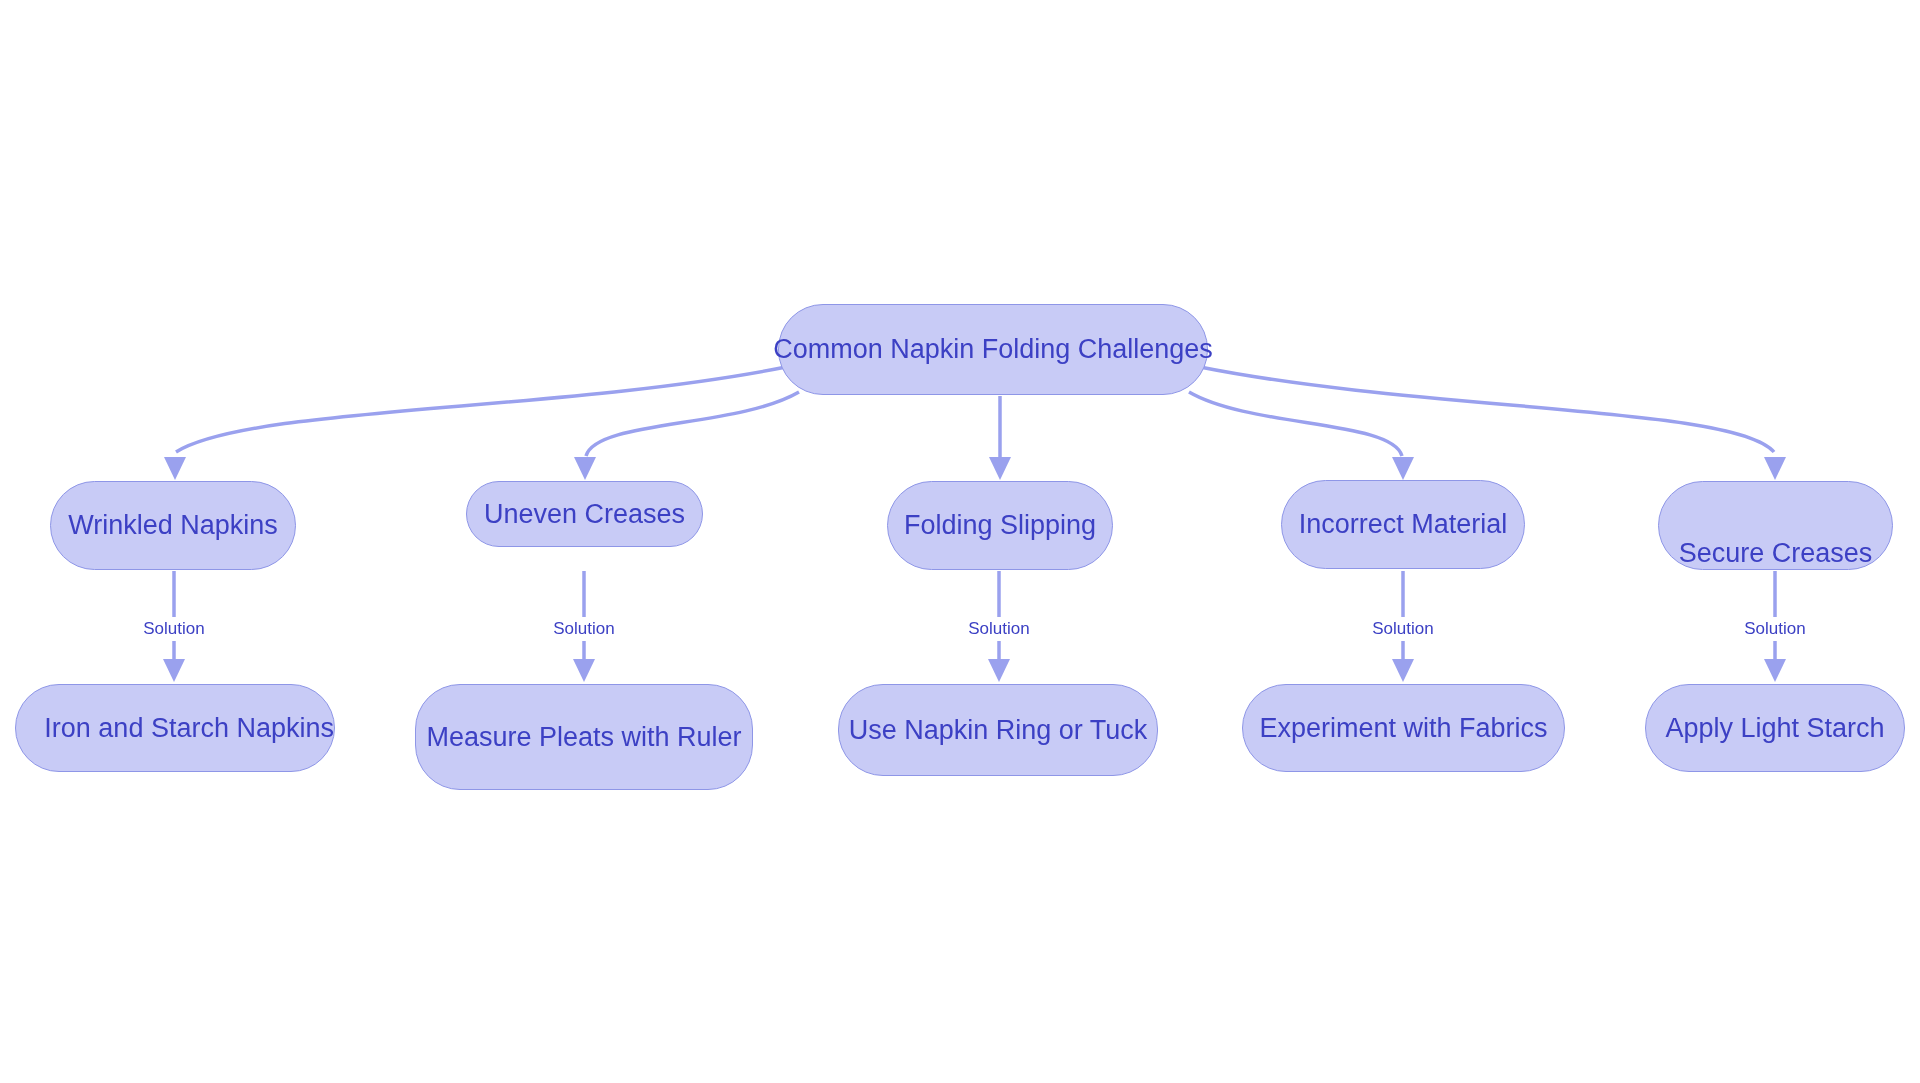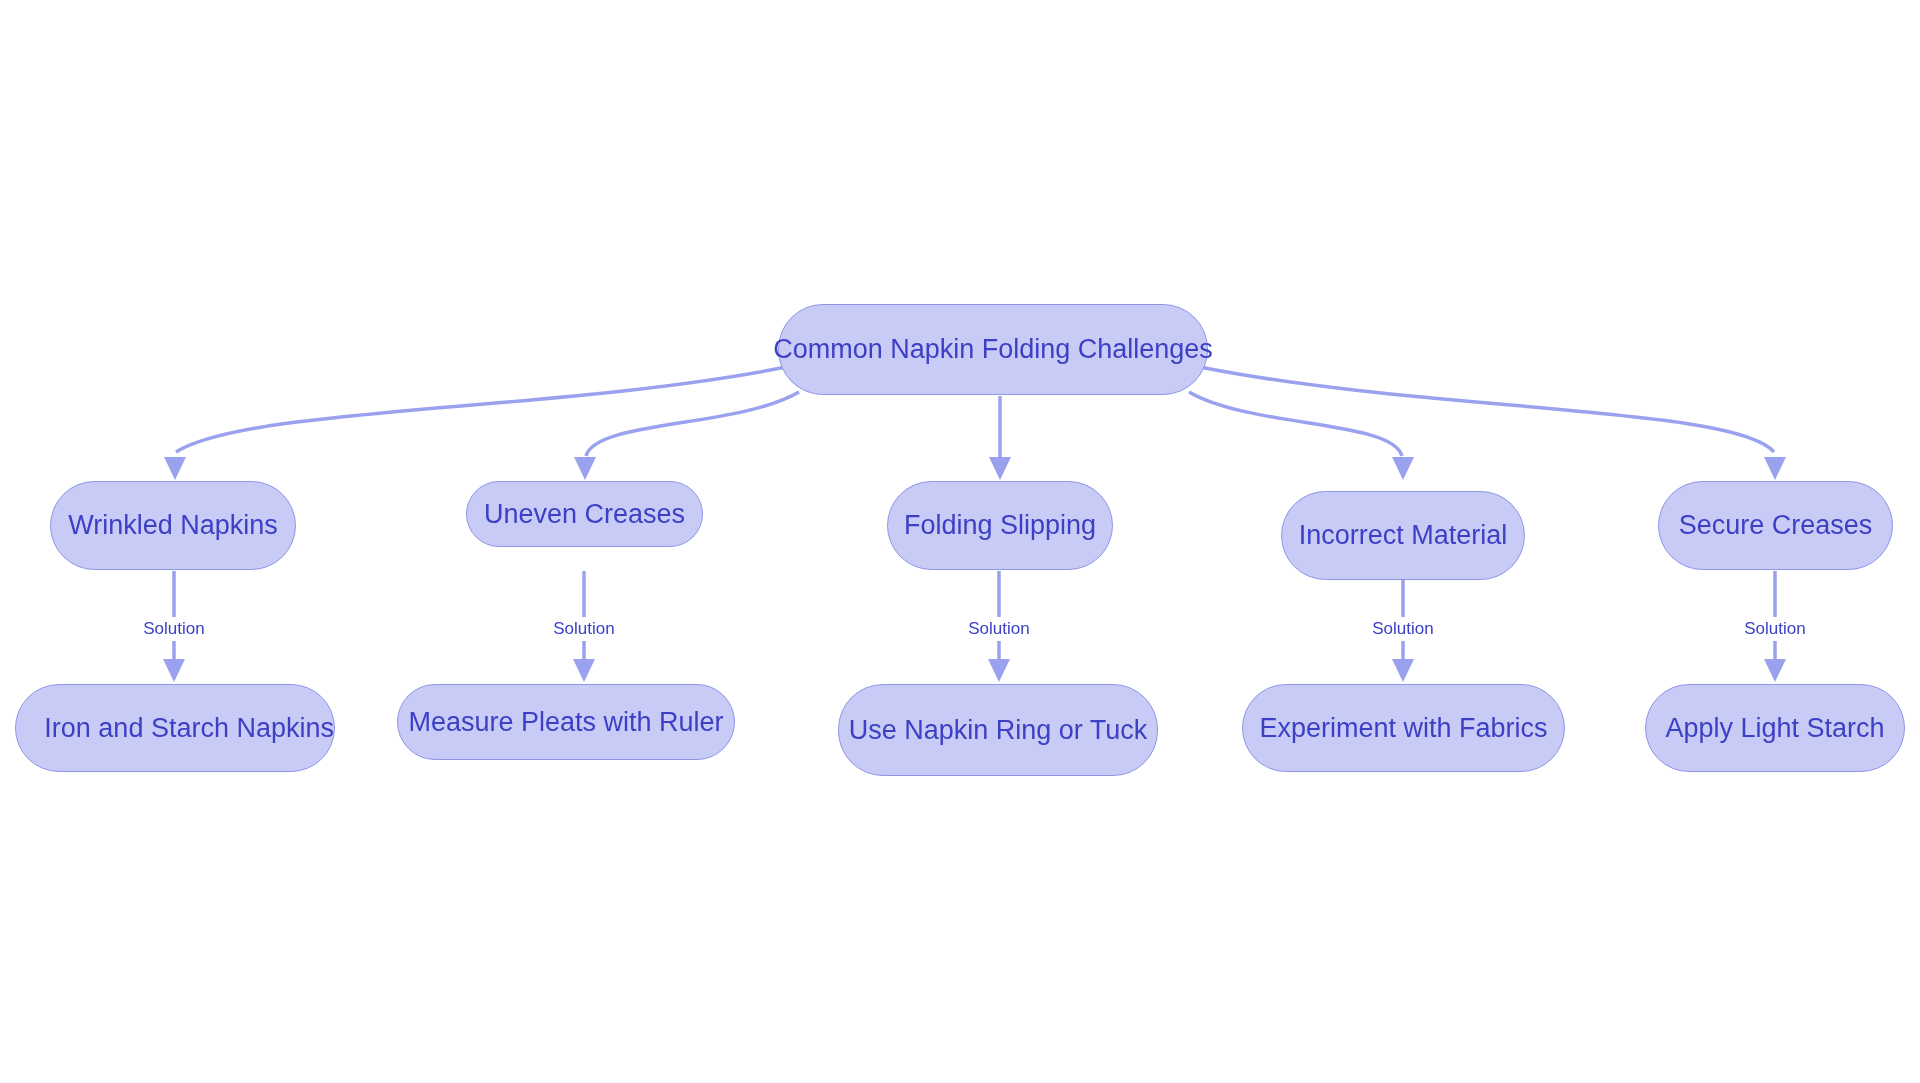--- a/index.html
+++ b/index.html
@@ -100,37 +100,37 @@
 
   <div class="node" style="left:778px; top:304px; width:430px; height:91px;">
     <span>Common Napkin Folding Challenges</span>
   </div>
   <div class="node" style="left:466px; top:481px; width:237px; height:66px;">
     <span>Uneven Creases</span>
   </div>
   <div class="node" style="left:887px; top:481px; width:226px; height:89px;">
     <span>Folding Slipping</span>
   </div>
-  <div class="node" style="left:1281px; top:491px; width:244px; height:89px;">
+  <div class="node" style="left:1281px; top:480px; width:244px; height:89px;">
     <span>Incorrect Material</span>
   </div>
-  <div class="node" style="left:1658px; top:481px; width:235px; height:89px;">
+  <div class="node" style="left:1658px; top:481px; width:235px; height:89px;align-items:flex-end;">
     <span>Secure Creases</span>
   </div>
 
   <div class="edge-label" style="left:174px; top:629px;">Solution</div>
   <div class="edge-label" style="left:584px; top:629px;">Solution</div>
   <div class="edge-label" style="left:999px; top:629px;">Solution</div>
   <div class="edge-label" style="left:1403px; top:629px;">Solution</div>
   <div class="edge-label" style="left:1775px; top:629px;">Solution</div>
 
   <div class="node" style="left:15px; top:684px; width:320px; height:88px;justify-content:flex-end;">
     <span>Iron and Starch Napkins</span>
   </div>
-  <div class="node" style="left:397px; top:684px; width:338px; height:76px;">
+  <div class="node" style="left:415px; top:684px; width:338px; height:106px;">
     <span>Measure Pleats with Ruler</span>
   </div>
   <div class="node" style="left:838px; top:684px; width:320px; height:92px;">
     <span>Use Napkin Ring or Tuck</span>
   </div>
   <div class="node" style="left:1242px; top:684px; width:323px; height:88px;">
     <span>Experiment with Fabrics</span>
   </div>
   <div class="node" style="left:1645px; top:684px; width:260px; height:88px;">
     <span>Apply Light Starch</span>

